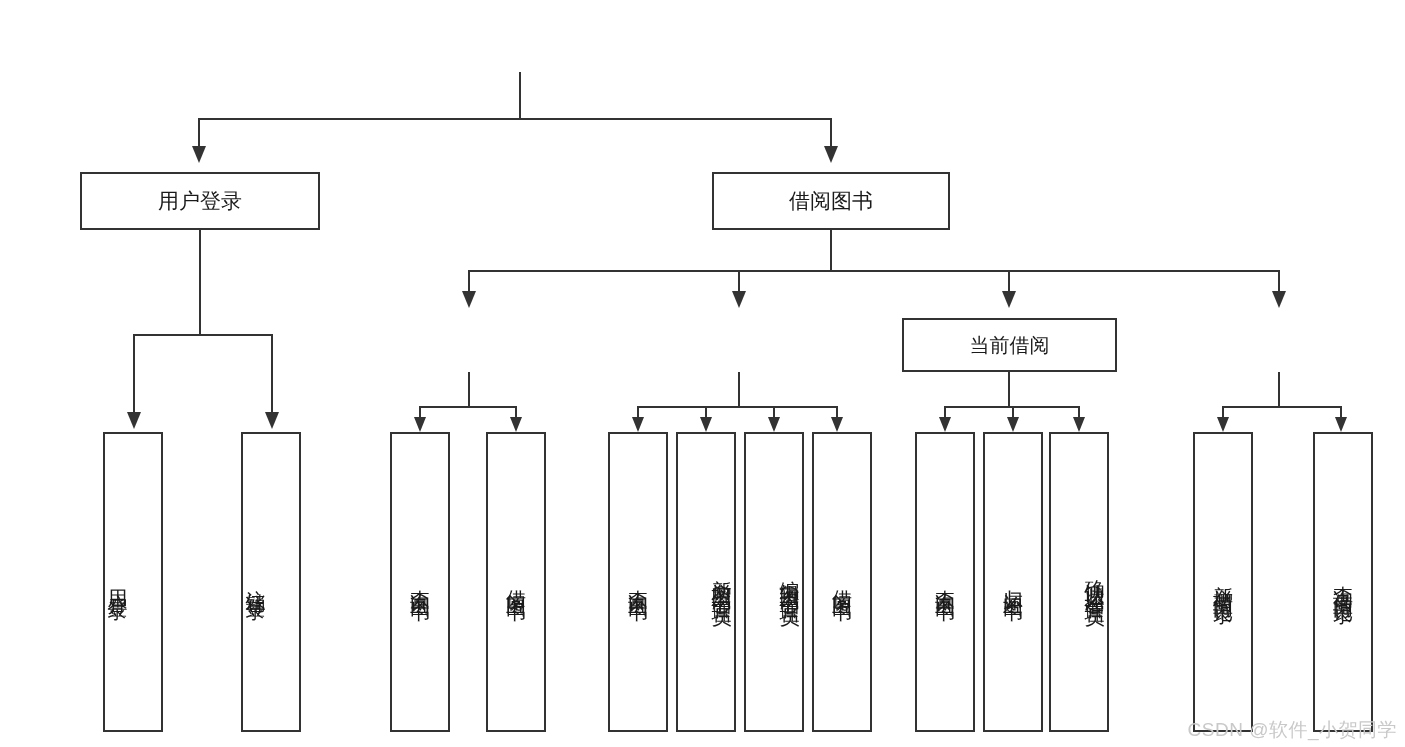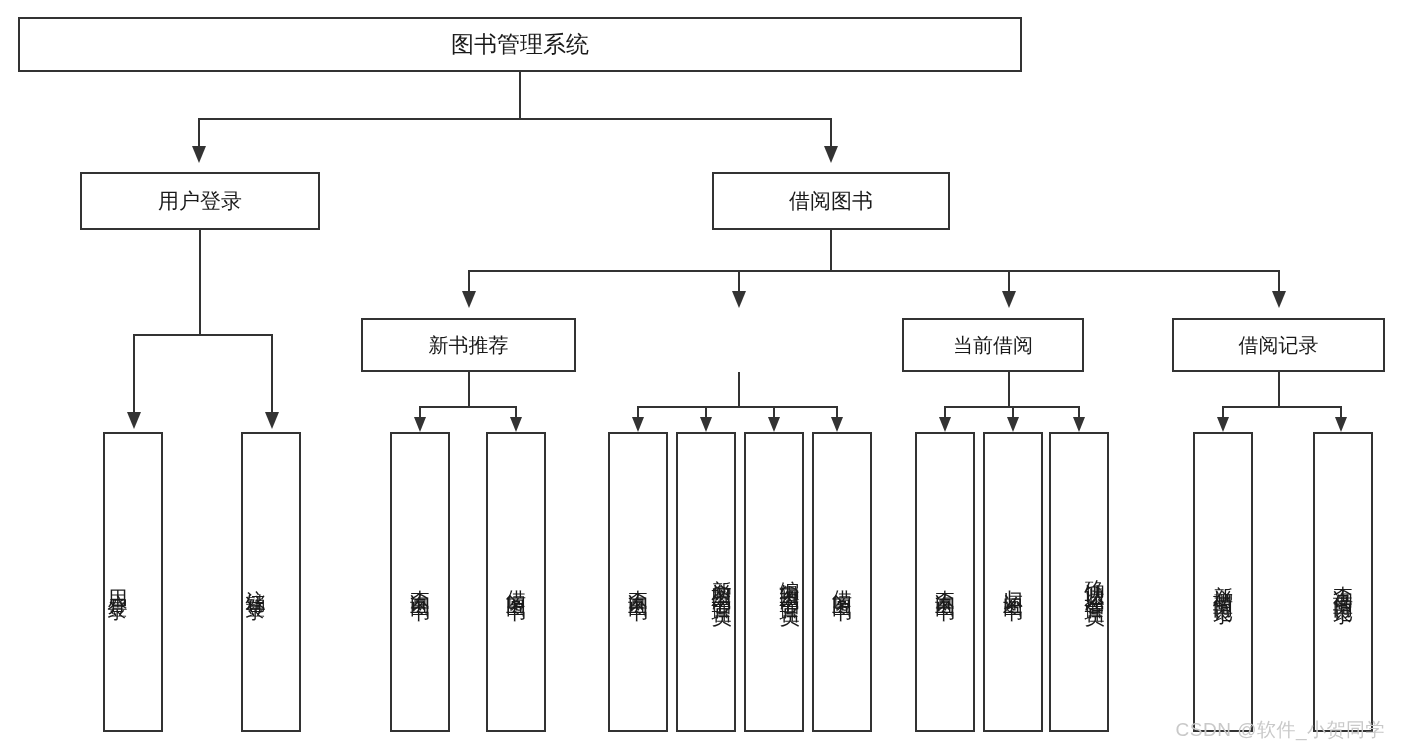--- a/index.html
+++ b/index.html
@@ -71,34 +71,33 @@
   }
   .arrow.small {
     border-left-width: 6px;
     border-right-width: 6px;
     border-top-width: 15px;
   }
 
   
   #watermark {
     position: absolute;
-    right: 20px;
+    right: 8px;
     bottom: 4px;
     font-size: 19px;
     color: #c9c9c9;
     white-space: nowrap;
     letter-spacing: 0.5px;
   }
 </style>
 </head>
 <body>
 
 <div id="canvas">
 
-  <div class="box level1" style="left:18px; top:17px; width:1004px; height:55px;">图书管理系统</div>
 
   <div class="line vline" style="left:519px; top:72px; height:47px;"></div>
   <div class="line hline" style="left:198px; top:118px; width:634px;"></div>
   <div class="line vline" style="left:198px; top:118px; height:28px;"></div>
   <div class="line vline" style="left:830px; top:118px; height:28px;"></div>
   <div class="arrow" style="left:192px; top:146px;"></div>
   <div class="arrow" style="left:824px; top:146px;"></div>
 
   <div class="box level2" style="left:80px; top:172px; width:240px; height:58px;">用户登录</div>
 
@@ -115,26 +114,24 @@
   <div class="line hline" style="left:468px; top:270px; width:812px;"></div>
   <div class="line vline" style="left:468px; top:270px; height:22px;"></div>
   <div class="line vline" style="left:738px; top:270px; height:22px;"></div>
   <div class="line vline" style="left:1008px; top:270px; height:22px;"></div>
   <div class="line vline" style="left:1278px; top:270px; height:22px;"></div>
   <div class="arrow" style="left:462px; top:291px;"></div>
   <div class="arrow" style="left:732px; top:291px;"></div>
   <div class="arrow" style="left:1002px; top:291px;"></div>
   <div class="arrow" style="left:1272px; top:291px;"></div>
 
-  <div class="box level3" style="left:361px; top:318px; width:215px; height:54px;">新书推荐</div>
-
-
-  <div class="box level3" style="left:902px; top:318px; width:182px; height:54px;">当前借阅</div>
-
-  <div class="box level3" style="left:1172px; top:318px; width:213px; height:54px;">借阅记录</div>
+
+
+  <div class="box level3" style="left:902px; top:318px; width:215px; height:54px;">当前借阅</div>
+
 
   <div class="line vline" style="left:468px; top:372px; height:36px;"></div>
   <div class="line hline" style="left:419px; top:406px; width:98px;"></div>
   <div class="line vline" style="left:419px; top:406px; height:12px;"></div>
   <div class="line vline" style="left:515px; top:406px; height:12px;"></div>
   <div class="arrow small" style="left:414px; top:417px;"></div>
   <div class="arrow small" style="left:510px; top:417px;"></div>
 
   <div class="line vline" style="left:738px; top:372px; height:36px;"></div>
   <div class="line hline" style="left:637px; top:406px; width:200px;"></div>

